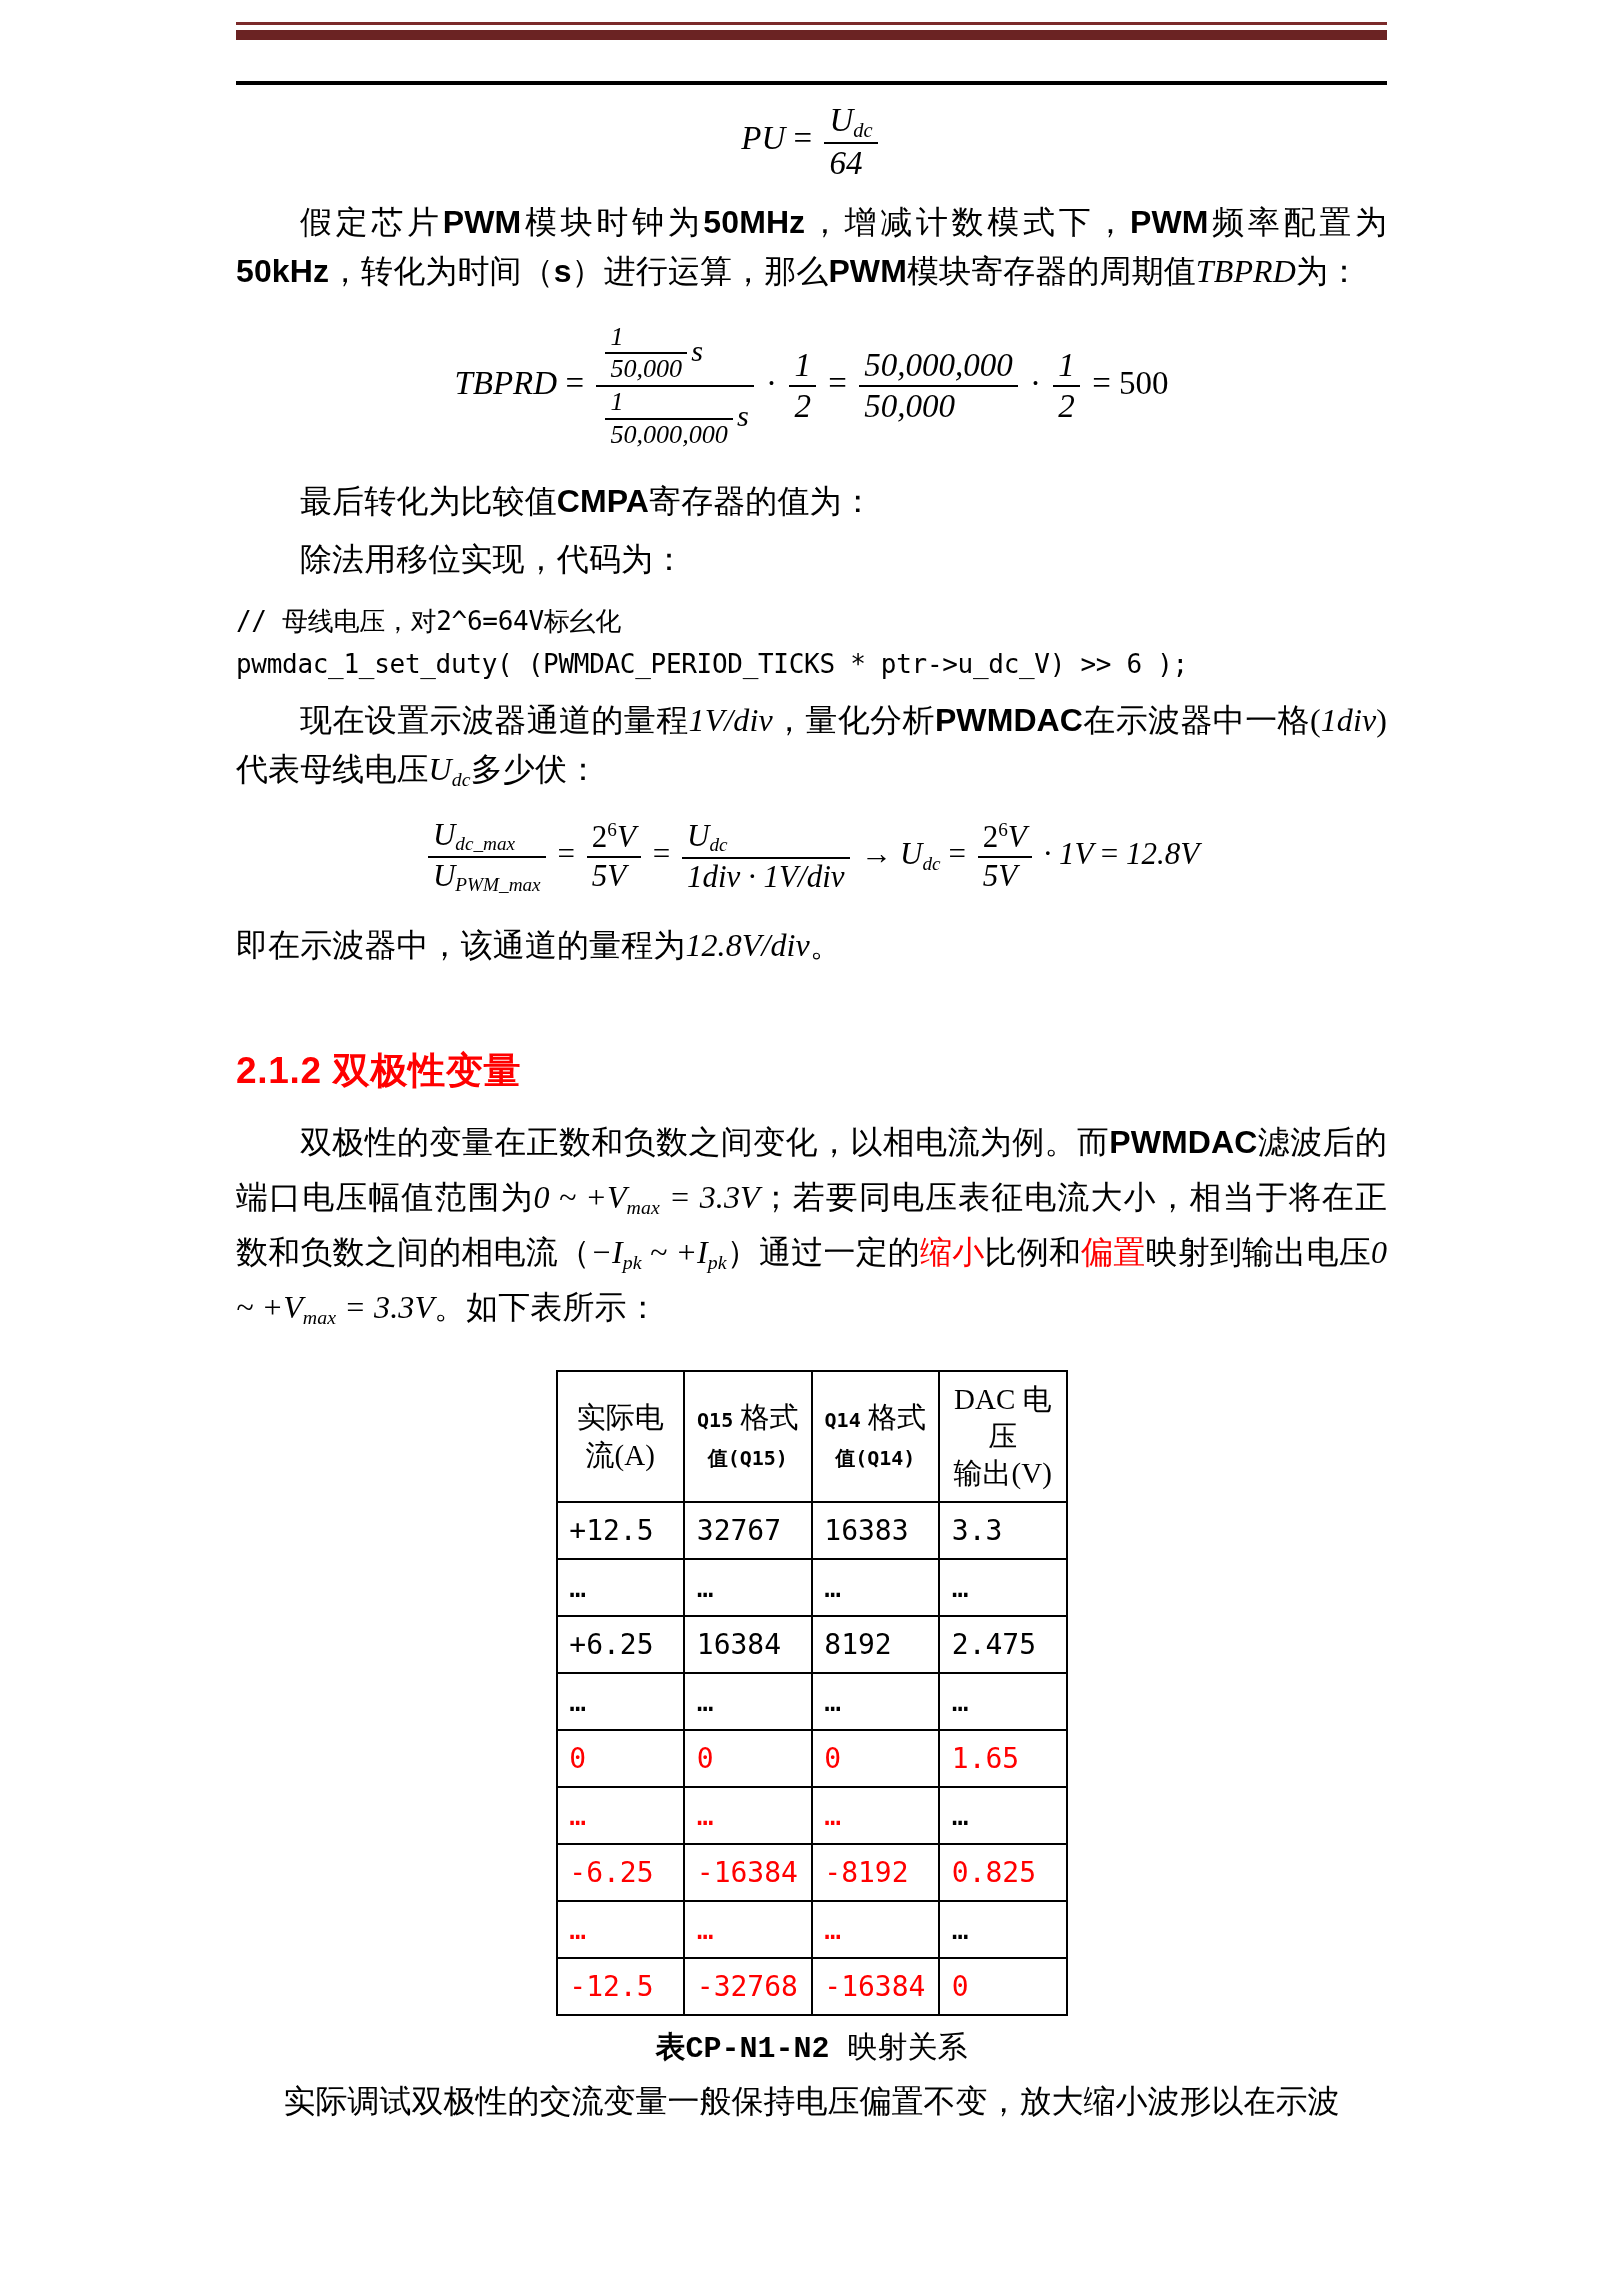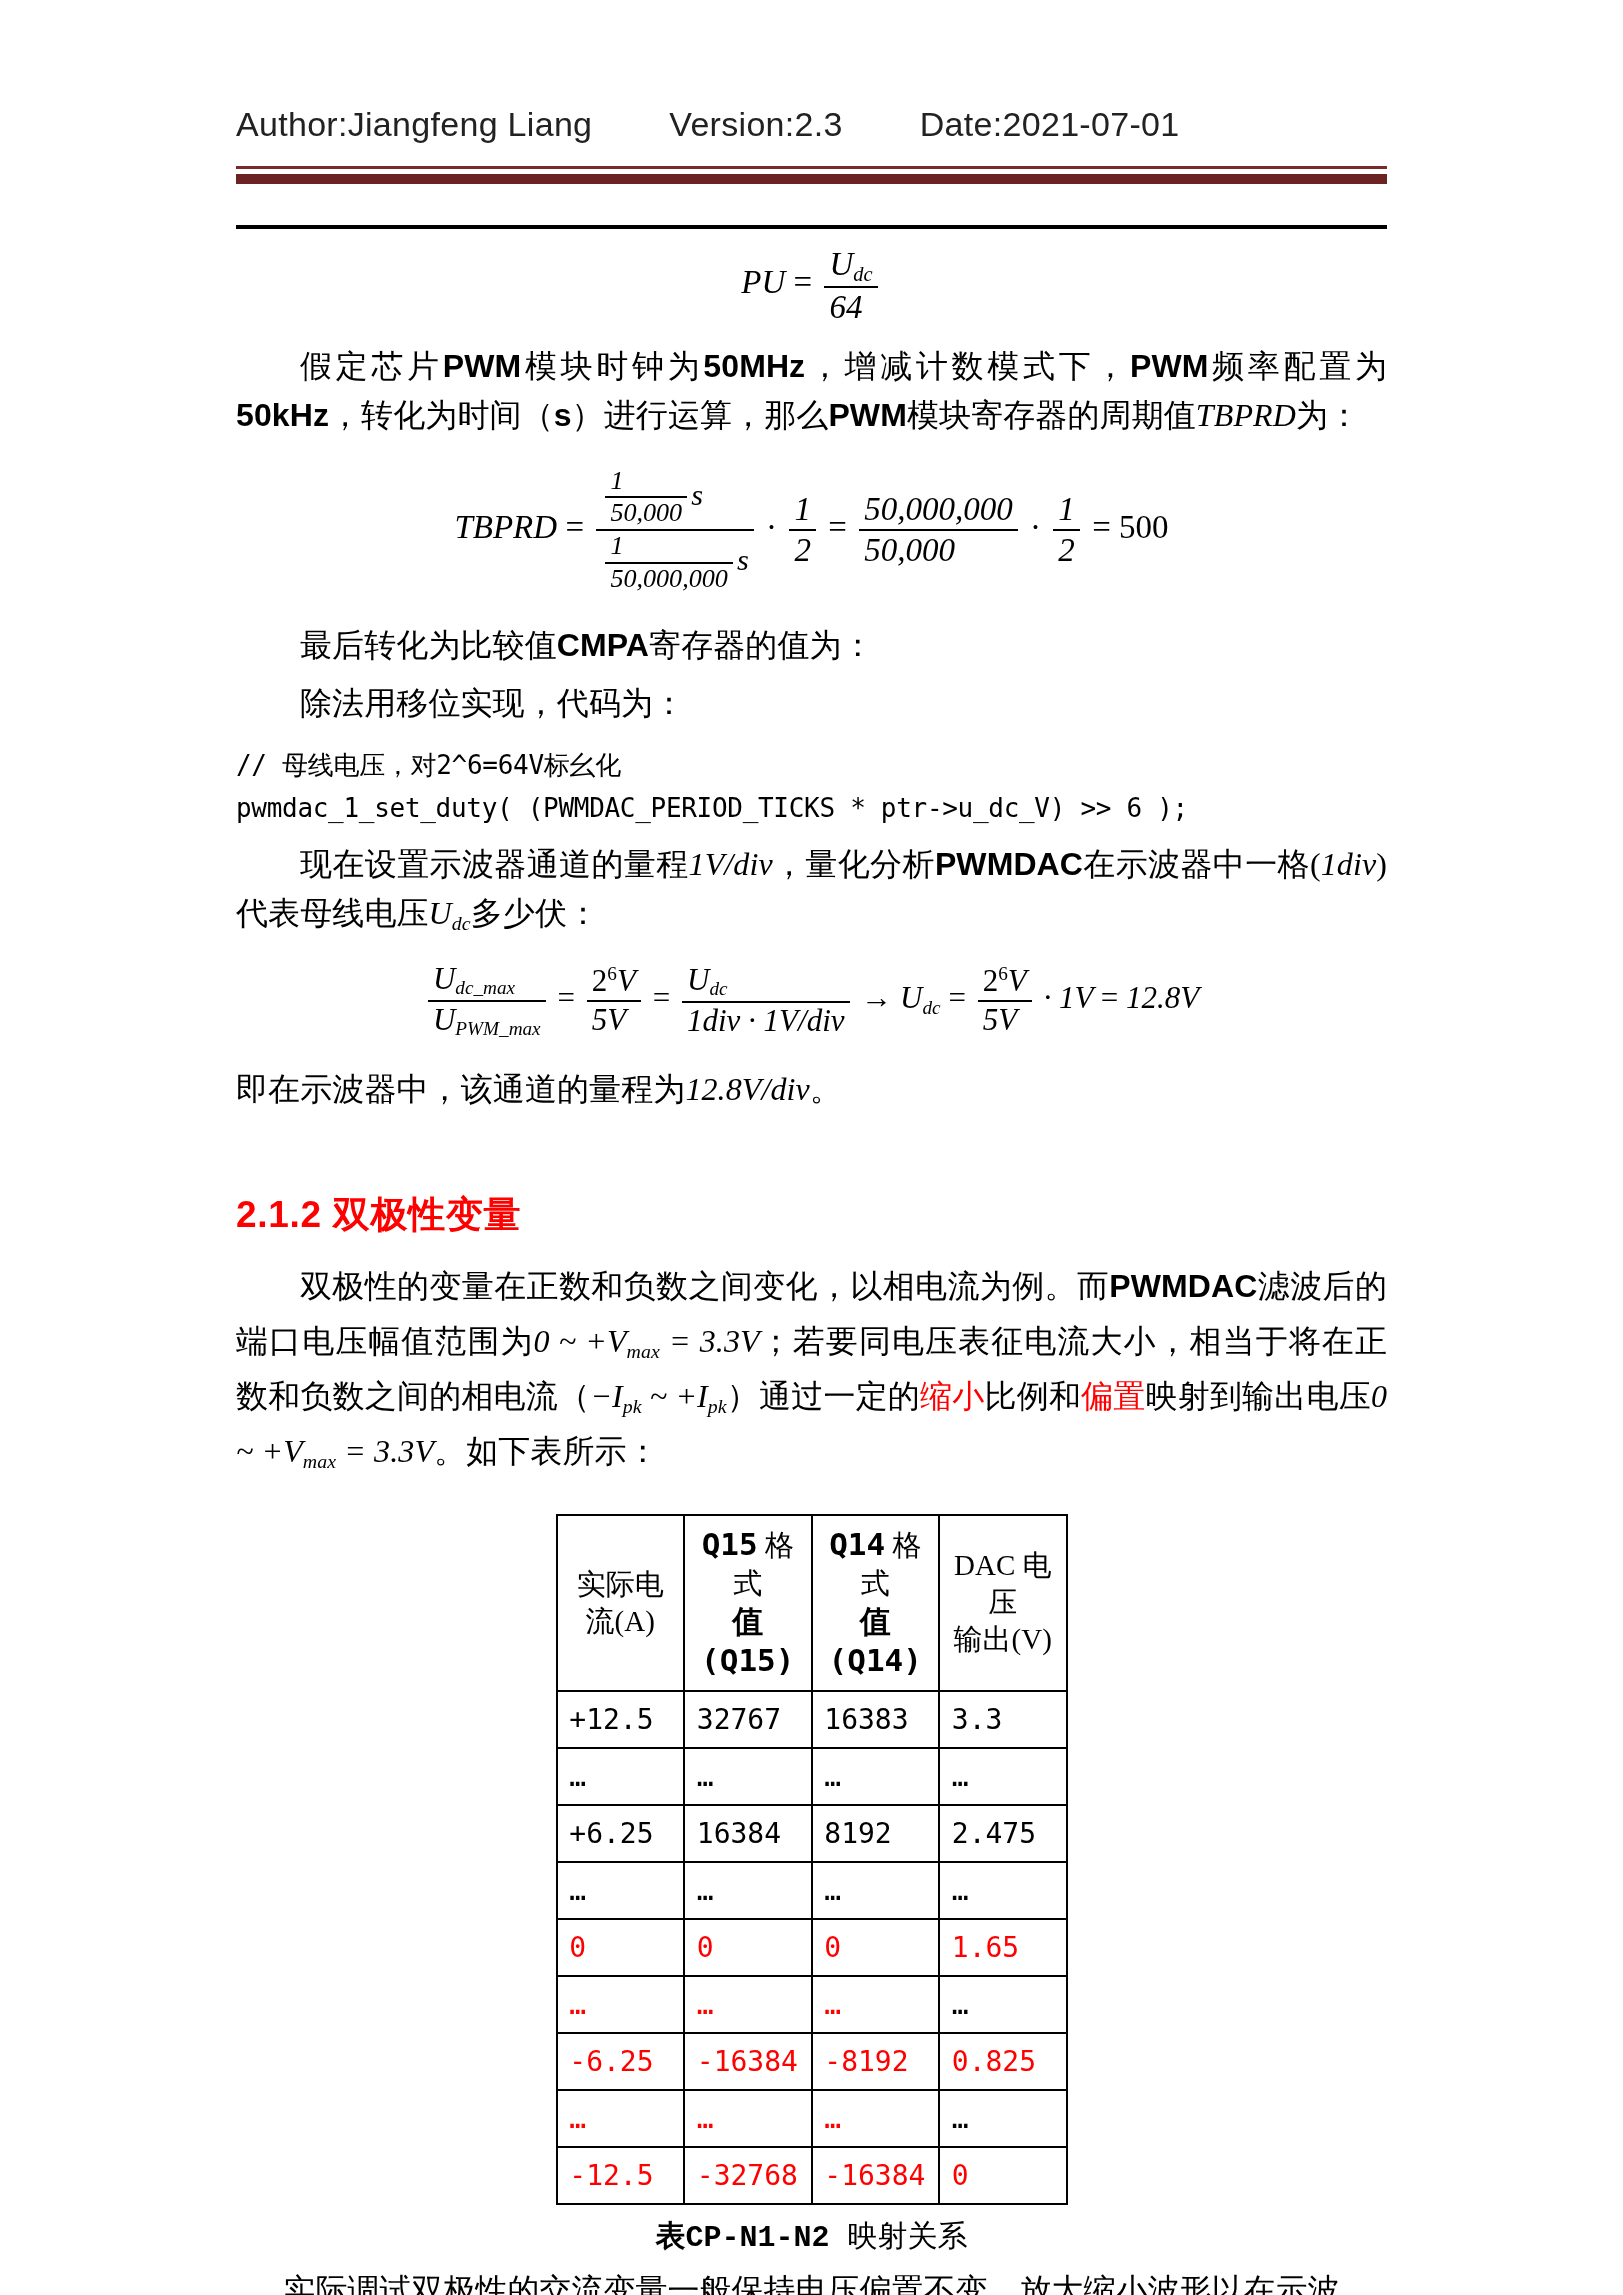--- a/index.html
+++ b/index.html
@@ -130,21 +130,21 @@
     height: 34px;
   }
   table.map th {
     font-family: "Liberation Serif","DejaVu Serif",serif;
     font-weight: normal;
     font-size: 29px;
     text-align: center;
     line-height: 1.28;
     padding: 9.2px 5.2px;
   }
-  table.map th .q { font-family: "DejaVu Sans Mono","Liberation Mono",monospace; font-weight: bold; font-size: 31px; }
+  table.map th .q { font-family: "DejaVu Sans Mono","Liberation Mono",monospace; font-weight: bold; font-size: 20px; }
   table.map td { text-align: left; }
   table.map tr.dots td { color: #000; }
   table.map tr.red-row td { color: #ff0000; }
   table.map tr.dots-red td { color: #ff0000; }
   table.map tr.dots-red td.lastblack { color: #000000; }
 
   .caption {
     text-align: center;
     font-size: 30px;
     margin-top: 10.5px;
@@ -157,25 +157,20 @@
     line-height: 1.5;
     margin-top: 9.2px;
     text-align: center;
   }
 </style>
 </head>
 <body>
 
 <div class="page">
 
-  <div class="header">
-    <span class="hdr-author">Author:Jiangfeng Liang</span>
-    <span class="hdr-version">Version:2.3</span>
-    <span class="hdr-date">Date:2021-07-01</span>
-  </div>
   <div class="rule-thin"></div>
   <div class="rule-thick"></div>
   <div class="rule-black"></div>
 
   <div class="eq">
     <span class="mi">PU</span>
     <span class="mu">=</span>
     <span class="frac">
       <span class="num"><span class="mi">U</span><sub class="s">dc</sub></span>
       <span class="den">64</span>

